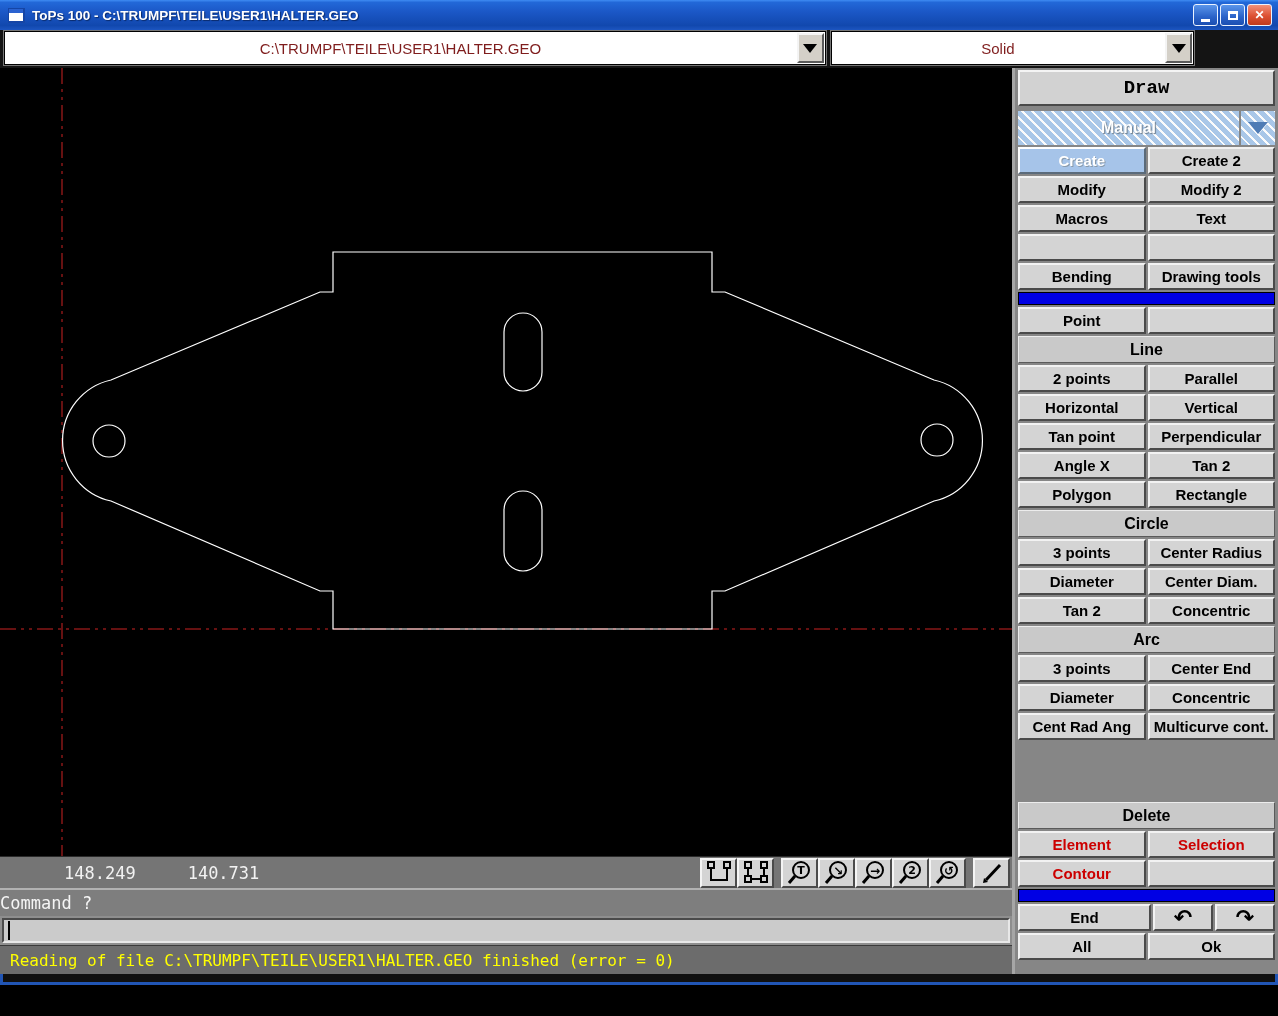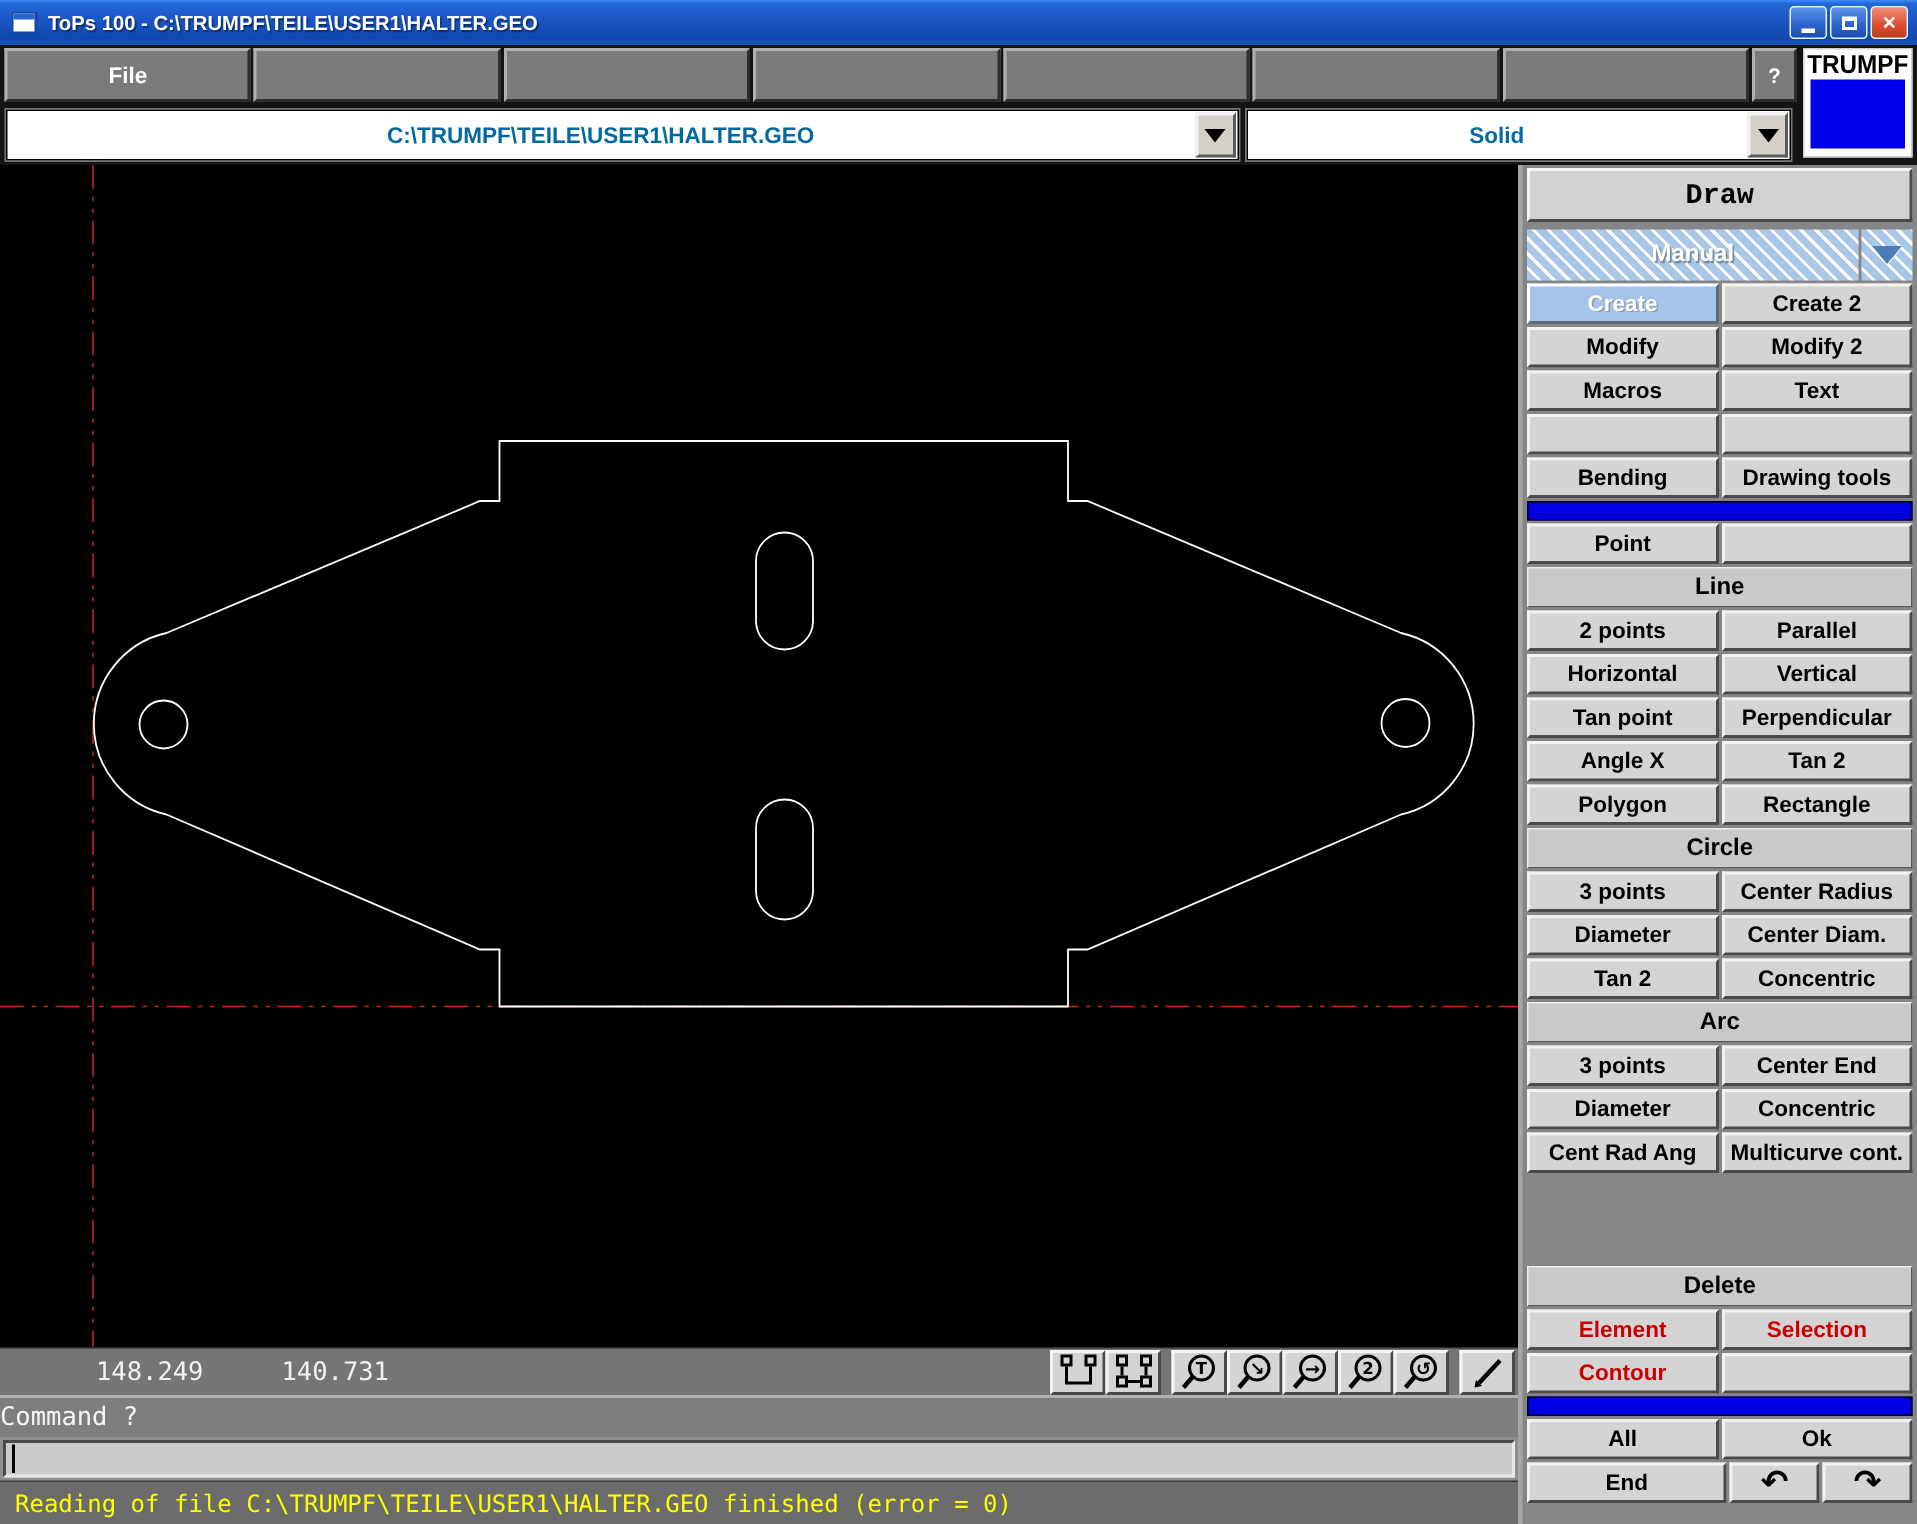--- a/index.html
+++ b/index.html
@@ -32,21 +32,21 @@
           border:1px solid #cfcfcf; padding:1px 3px; }
   .logo-text { color:#000; font-weight:bold; font-size:15px; letter-spacing:0px; text-align:center;
                transform:scale(1.08,1.15); transform-origin:center top; }
   .logo-block { background:#0000ee; height:46px; margin:2px 1px 0 1px; }
 
   
   .comborow { height:38px; background:#141414; display:flex; gap:5px; padding:1px 84px 3px 4px; }
   .combo { background:#fff; border:1px solid #000; outline:1px solid #777; display:flex; align-items:stretch; }
   .combo.file { flex:2.27 1 0; }
   .combo.view { flex:1 1 0; }
-  .combo-text { flex:1; display:flex; align-items:center; justify-content:center; font-weight:bold; font-size:15px; color:#0369a1;text-align:center; }
+  .combo-text { flex:1; display:flex; align-items:center; justify-content:center; font-weight:normal; font-size:15px; color:#7f1d1d;text-align:center; }
   .combo-arrow { flex:0 0 27px; background:#d4d0c8; border:2px solid; border-color:#f4f4f4 #5a5a5a #5a5a5a #f4f4f4;
                  margin:1px; display:flex; align-items:center; justify-content:center; }
   .tri-down { width:0; height:0; border-left:7px solid transparent; border-right:7px solid transparent; border-top:9px solid #000; }
 
   
   .main { display:flex; height:906px; }
   .left { width:1012px; display:flex; flex-direction:column; }
   .canvas { height:788px; background:#000; position:relative; }
   .canvas svg { position:absolute; left:0; top:0; }
 
@@ -113,34 +113,20 @@
         </button>
       <button class="wb">
           <span class="glyph-max"></span>
         </button>
       <button class="wb close">
           <span>✕</span>
         </button>
     </span>
   </div>
 
-  <div class="menubar">
-    <button class="menu-btn">File</button>
-    <button class="menu-btn"></button>
-    <button class="menu-btn"></button>
-    <button class="menu-btn"></button>
-    <button class="menu-btn"></button>
-    <button class="menu-btn"></button>
-    <button class="menu-btn"></button>
-    <button class="menu-help">?</button>
-    <div class="logo">
-      <div class="logo-text">TRUMPF</div>
-      <div class="logo-block"></div>
-    </div>
-  </div>
 
   <div class="comborow">
     <div class="combo file">
       <span class="combo-text">C:\TRUMPF\TEILE\USER1\HALTER.GEO</span>
       <span class="combo-arrow">
           <span class="tri-down"></span>
         </span>
     </div>
     <div class="combo view">
       <span class="combo-text">Solid</span>
@@ -337,24 +323,24 @@
           <div class="s-row">
             <button class="s-btn red">Element</button>
             <button class="s-btn red">Selection</button>
           </div>
           <div class="s-row">
             <button class="s-btn red">Contour</button>
             <button class="s-btn red"></button>
           </div>
           <div class="s-bar"></div>
           <div class="s-row">
-            <button class="s-btn">All</button>
-            <button class="s-btn">Ok</button>
-          </div>
-          <div class="s-row">
             <button class="s-btn">End</button>
             <button class="s-btn half">↶</button>
             <button class="s-btn half">↷</button>
+          </div>
+          <div class="s-row">
+            <button class="s-btn">All</button>
+            <button class="s-btn">Ok</button>
           </div>
         </div>
     </div>
   </div>
 </div>
 
 </body></html>

